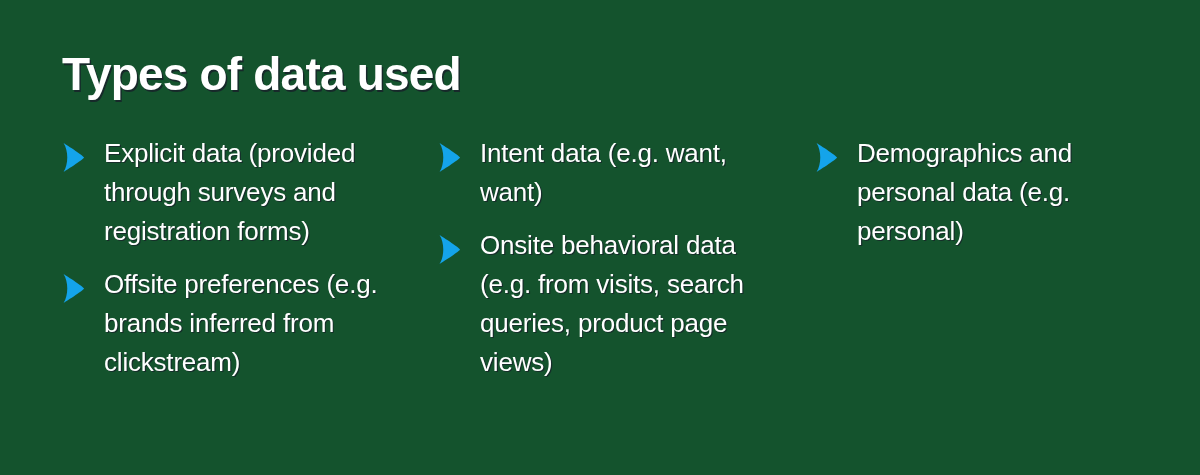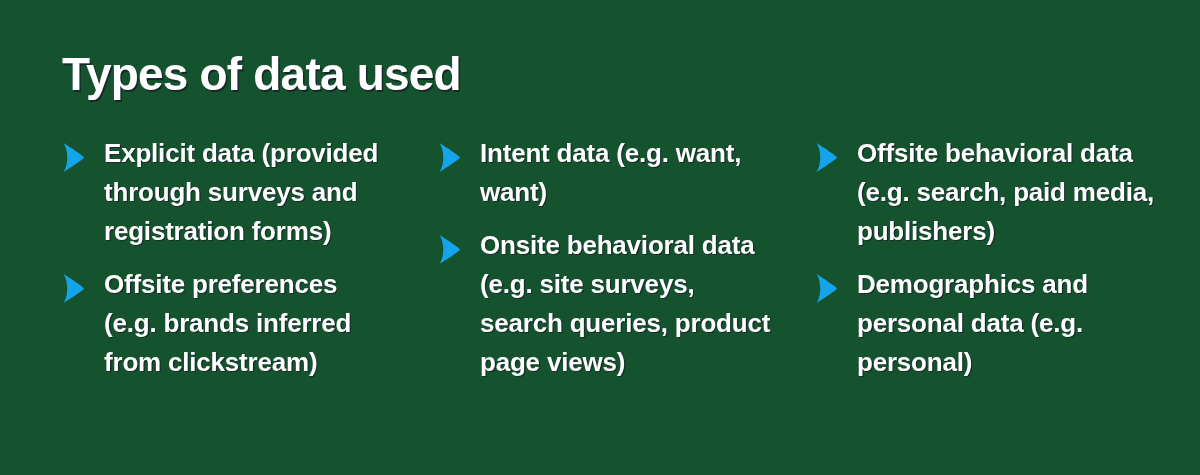--- a/index.html
+++ b/index.html
@@ -71,21 +71,21 @@
   .bullet-arrow svg {
     display: block;
     width: 21px;
     height: 29px;
     overflow: visible;
   }
 
   .bullet-text {
     display: block;
     font-size: 26px;
-    font-weight: bold;
+    font-weight: normal;
     color: #FFFFFF;
     line-height: 39px;
     letter-spacing: -0.2px;
     text-shadow: 1.2px 1.2px 0 rgba(26, 8, 40, 0.5);
   }
 </style>
 </head>
 <body>
 
 <div class="slide">
@@ -121,33 +121,25 @@
           </svg>
         </span>
         <span class="bullet-text">Intent data (e.g. want, want)</span>
       </div>
       <div class="bullet">
         <span class="bullet-arrow">
           <svg viewBox="0 0 21 29" xmlns="http://www.w3.org/2000/svg">
             <path d="M0.5 0 C5.5 7.5 5.5 21.5 0.5 29 C0.5 29 21 16.2 21 14.5 C21 12.8 0.5 0 0.5 0 Z" fill="#14A4EA"></path>
           </svg>
         </span>
-        <span class="bullet-text">Onsite behavioral data (e.g. site surveys, search queries, product page views)</span>
+        <span class="bullet-text">Onsite behavioral data (e.g. from visits, search queries, product page views)</span>
       </div>
     </div>
 
     <div class="column column-2">
-      <div class="bullet">
-        <span class="bullet-arrow">
-          <svg viewBox="0 0 21 29" xmlns="http://www.w3.org/2000/svg">
-            <path d="M0.5 0 C5.5 7.5 5.5 21.5 0.5 29 C0.5 29 21 16.2 21 14.5 C21 12.8 0.5 0 0.5 0 Z" fill="#14A4EA"></path>
-          </svg>
-        </span>
-        <span class="bullet-text">Offsite behavioral data (e.g. search, paid media, publishers)</span>
-      </div>
       <div class="bullet">
         <span class="bullet-arrow">
           <svg viewBox="0 0 21 29" xmlns="http://www.w3.org/2000/svg">
             <path d="M0.5 0 C5.5 7.5 5.5 21.5 0.5 29 C0.5 29 21 16.2 21 14.5 C21 12.8 0.5 0 0.5 0 Z" fill="#14A4EA"></path>
           </svg>
         </span>
         <span class="bullet-text">Demographics and personal data (e.g. personal)</span>
       </div>
     </div>
 

